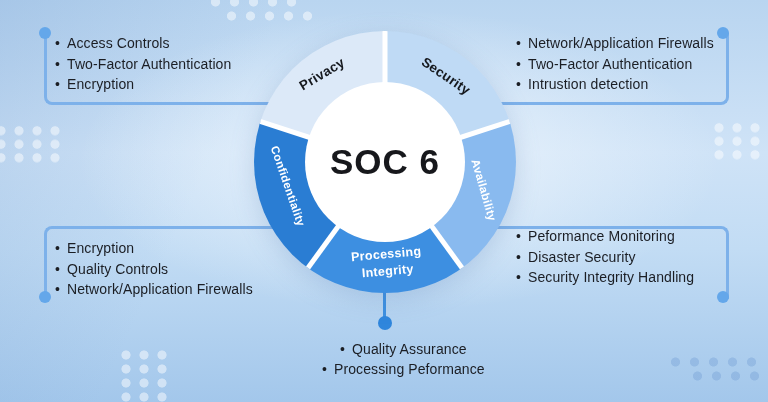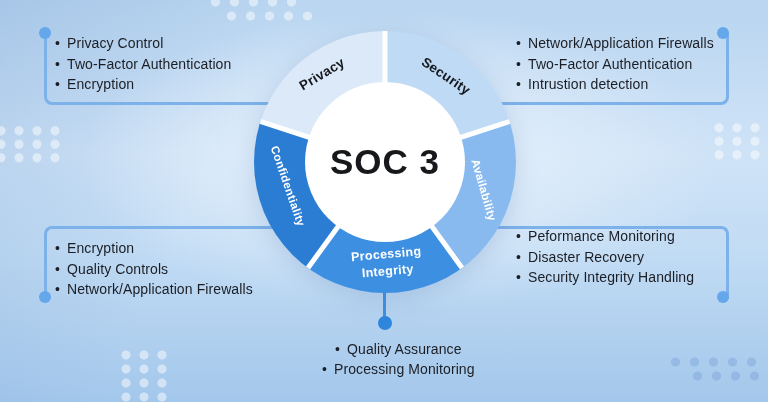--- a/index.html
+++ b/index.html
@@ -101,41 +101,41 @@
     </svg>
 
   <div class="seg-label" id="lbl-security" style="color: rgb(21, 24, 29);">Security</div>
   <div class="seg-label" id="lbl-availability" style="color: rgb(255, 255, 255);">Availability</div>
   <div class="seg-label" id="lbl-processing" style="color: rgb(255, 255, 255);">Processing
 Integrity</div>
   <div class="seg-label" id="lbl-confidentiality" style="color: rgb(255, 255, 255);">Confidentiality</div>
   <div class="seg-label" id="lbl-privacy" style="color: rgb(21, 24, 29);">Privacy</div>
 
   <div class="center-label">
-    <div class="center-title">SOC 3</div>
+    <div class="center-title">SOC 6</div>
   </div>
 
   <ul class="item-list" id="list-tl">
-      <li>Privacy Control</li>
+      <li>Access Controls</li>
       <li>Two-Factor Authentication</li>
       <li>Encryption</li>
     </ul>
   <ul class="item-list" id="list-tr">
       <li>Network/Application Firewalls</li>
       <li>Two-Factor Authentication</li>
       <li>Intrustion detection</li>
     </ul>
   <ul class="item-list" id="list-bl">
       <li>Encryption</li>
       <li>Quality Controls</li>
       <li>Network/Application Firewalls</li>
     </ul>
   <ul class="item-list" id="list-br">
       <li>Peformance Monitoring</li>
-      <li>Disaster Recovery</li>
+      <li>Disaster Security</li>
       <li>Security Integrity Handling</li>
     </ul>
   <ul class="item-list" id="list-bc">
       <li>Quality Assurance</li>
-      <li>Processing Monitoring</li>
+      <li>Processing Peformance</li>
     </ul>
 
 </div>
 
 </body></html>

